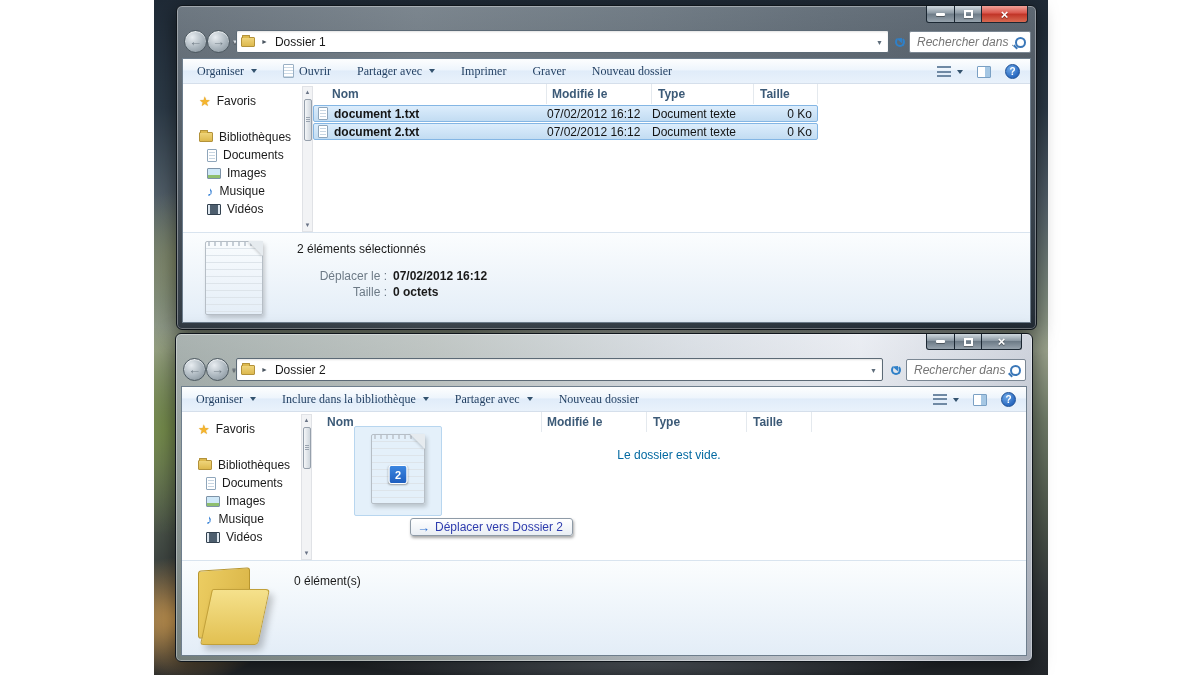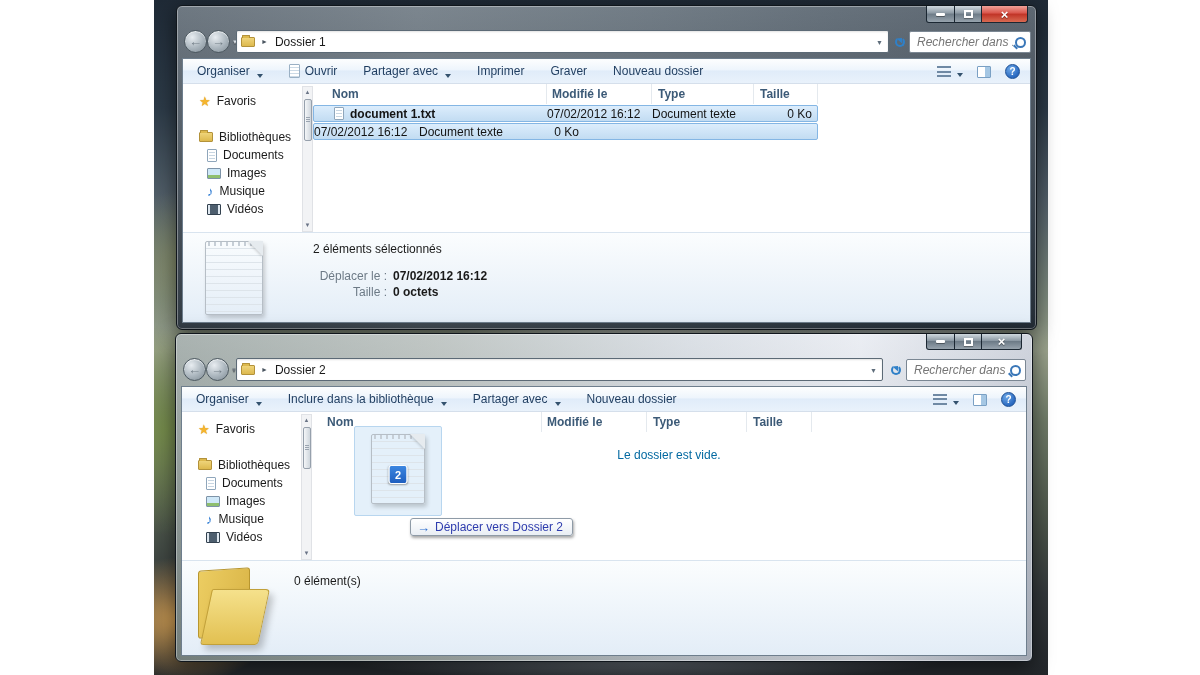--- a/index.html
+++ b/index.html
@@ -62,21 +62,21 @@
   .searchbox input { border:none; outline:none; flex:1; font-style:italic; color:#8c98a4; font-size:12px; font-family:"Liberation Sans",sans-serif; background:transparent; min-width:0; }
   .ic-mag { position:relative; width:13px; height:13px; flex:0 0 13px; }
   .ic-mag::before { content:""; position:absolute; left:2px; top:1px; width:7px; height:7px; border:2px solid #3a77b8; border-radius:50%; }
   .ic-mag::after { content:""; position:absolute; left:0; bottom:1px; width:5px; height:2px; background:#3a77b8; transform:rotate(45deg); }
 
   
   .body { position:absolute; left:5px; right:5px; top:52px; background:#fff; border:1px solid #6e7e8d; }
   .toolbar { position:absolute; left:0; right:0; top:0; height:25px;
     background:linear-gradient(180deg,#fdfefe,#eef5fc 45%,#e0ecf9 50%,#e9f2fb); border-bottom:1px solid #d5dfeb;
     display:flex; align-items:center; padding-left:14px; font-size:12px; color:#1e3c5f; }
-  .tbtn { display:flex; align-items:flex-end; gap:5px; margin-right:26px; cursor:default; white-space:nowrap; }
+  .tbtn { display:flex; align-items:center; gap:5px; margin-right:26px; cursor:default; white-space:nowrap;font-family:Liberation Serif, serif; }
   .tb-caret { width:0; height:0; border-left:3.5px solid transparent; border-right:3.5px solid transparent; border-top:4px solid #33526e; margin-left:2px; }
   .tb-right { position:absolute; right:10px; top:0; height:25px; display:flex; align-items:center; gap:14px; }
   .ic-views { width:14px; height:11px; background:
       linear-gradient(90deg,#6f89a4 0 3px, transparent 3px) 0 0/14px 2px no-repeat,
       repeating-linear-gradient(180deg,#6f89a4 0 2px, transparent 2px 4.5px); }
   .ic-preview { width:14px; height:12px; border:1px solid #7aa0c4; background:linear-gradient(90deg,#fff 0 55%, #a5c7e4 55%); border-radius:1px; }
   .ic-help { width:15px; height:15px; border-radius:50%; background:radial-gradient(circle at 35% 30%, #6ea9e8, #2a69c0 70%); border:1px solid #1d4f94;
     color:#fff; font-size:10px; font-weight:bold; display:flex; align-items:center; justify-content:center; }
 
   .main { position:absolute; left:0; right:0; top:25px; height:150px; overflow:hidden; }
@@ -112,21 +112,21 @@
   .rows { position:absolute; left:0; top:21px; }
   .frow { display:flex; align-items:center; height:17px; margin-bottom:1px; font-size:12px; color:#141414;
     background:linear-gradient(180deg,#dcedfc,#c2dcf2); border:1px solid #84b6e4; border-radius:2px; }
   .fcell { overflow:hidden; white-space:nowrap; }
   .fname { font-weight:bold; display:flex; align-items:center; gap:6px; }
   .empty-msg { position:absolute; left:0; right:0; top:36px; text-align:center; font-size:12px; color:#0369a1; }
 
   
   .details { position:absolute; left:0; right:0; bottom:0; border-top:1px solid #d9e4ef;
     background:linear-gradient(180deg,#fbfdfe,#e3edf7); font-size:12px; }
-  .sel-title { position:absolute; left:130px; top:9px; color:#1a1a1a; }
+  .sel-title { position:absolute; left:114px; top:9px; color:#1a1a1a; }
   .drow { position:absolute; left:0; right:0; }
   .dlabel { display:inline-block; width:204px; text-align:right; color:#6d7a86; }
   .dvalue { margin-left:6px; color:#1a1a1a; font-weight:bold; }
   .count-text { position:absolute; left:112px; top:13px; color:#1a1a1a; }
 
   
   .bigdoc { position:relative; width:58px; height:74px; background:linear-gradient(180deg,#ffffff,#f2f5f7);
     border:1px solid #b6bec6; border-radius:2px; box-shadow:2px 3px 4px rgba(0,0,0,.18);
     background-image:repeating-linear-gradient(180deg, transparent 0 6px, #dde4ea 6px 7px); }
   .bigdoc::before { content:""; position:absolute; left:2px; right:2px; top:0; height:4px;
@@ -270,29 +270,33 @@
 
         <div class="filelist">
           <div class="hdr">
             <div class="hcell" style="width:234px; padding-left:19px;">Nom</div>
             <div class="hcell" style="width:105px; padding-left:5px;">Modifié le</div>
             <div class="hcell" style="width:102px; padding-left:6px;">Type</div>
             <div class="hcell" style="width:64px; padding-left:6px;">Taille</div>
           </div>
           <div class="rows" style="width:505px;">
             <div class="frow">
-              <div class="fcell fname" style="width:233px; padding-left:20px;">
+              <div class="fcell fname" style="width:233px; padding-left:4px;">
                 <span class="ic-docs"></span>
                 <span>document 1.txt</span>
               </div>
               <div class="fcell" style="width:105px;">07/02/2012 16:12</div>
               <div class="fcell" style="width:102px;">Document texte</div>
               <div class="fcell" style="width:58px; text-align:right;">0 Ko</div>
             </div>
             <div class="frow">
+              <div class="fcell fname" style="width:233px; padding-left:4px;">
+                <span class="ic-docs"></span>
+                <span>document 2.txt</span>
+              </div>
               <div class="fcell" style="width:105px;">07/02/2012 16:12</div>
               <div class="fcell" style="width:102px;">Document texte</div>
               <div class="fcell" style="width:58px; text-align:right;">0 Ko</div>
             </div>
           </div>
         </div>
       </div>
 
       <div class="details" style="height:90px;">
         <div class="bigdoc" style="position:absolute; left:22px; top:8px;"></div>

